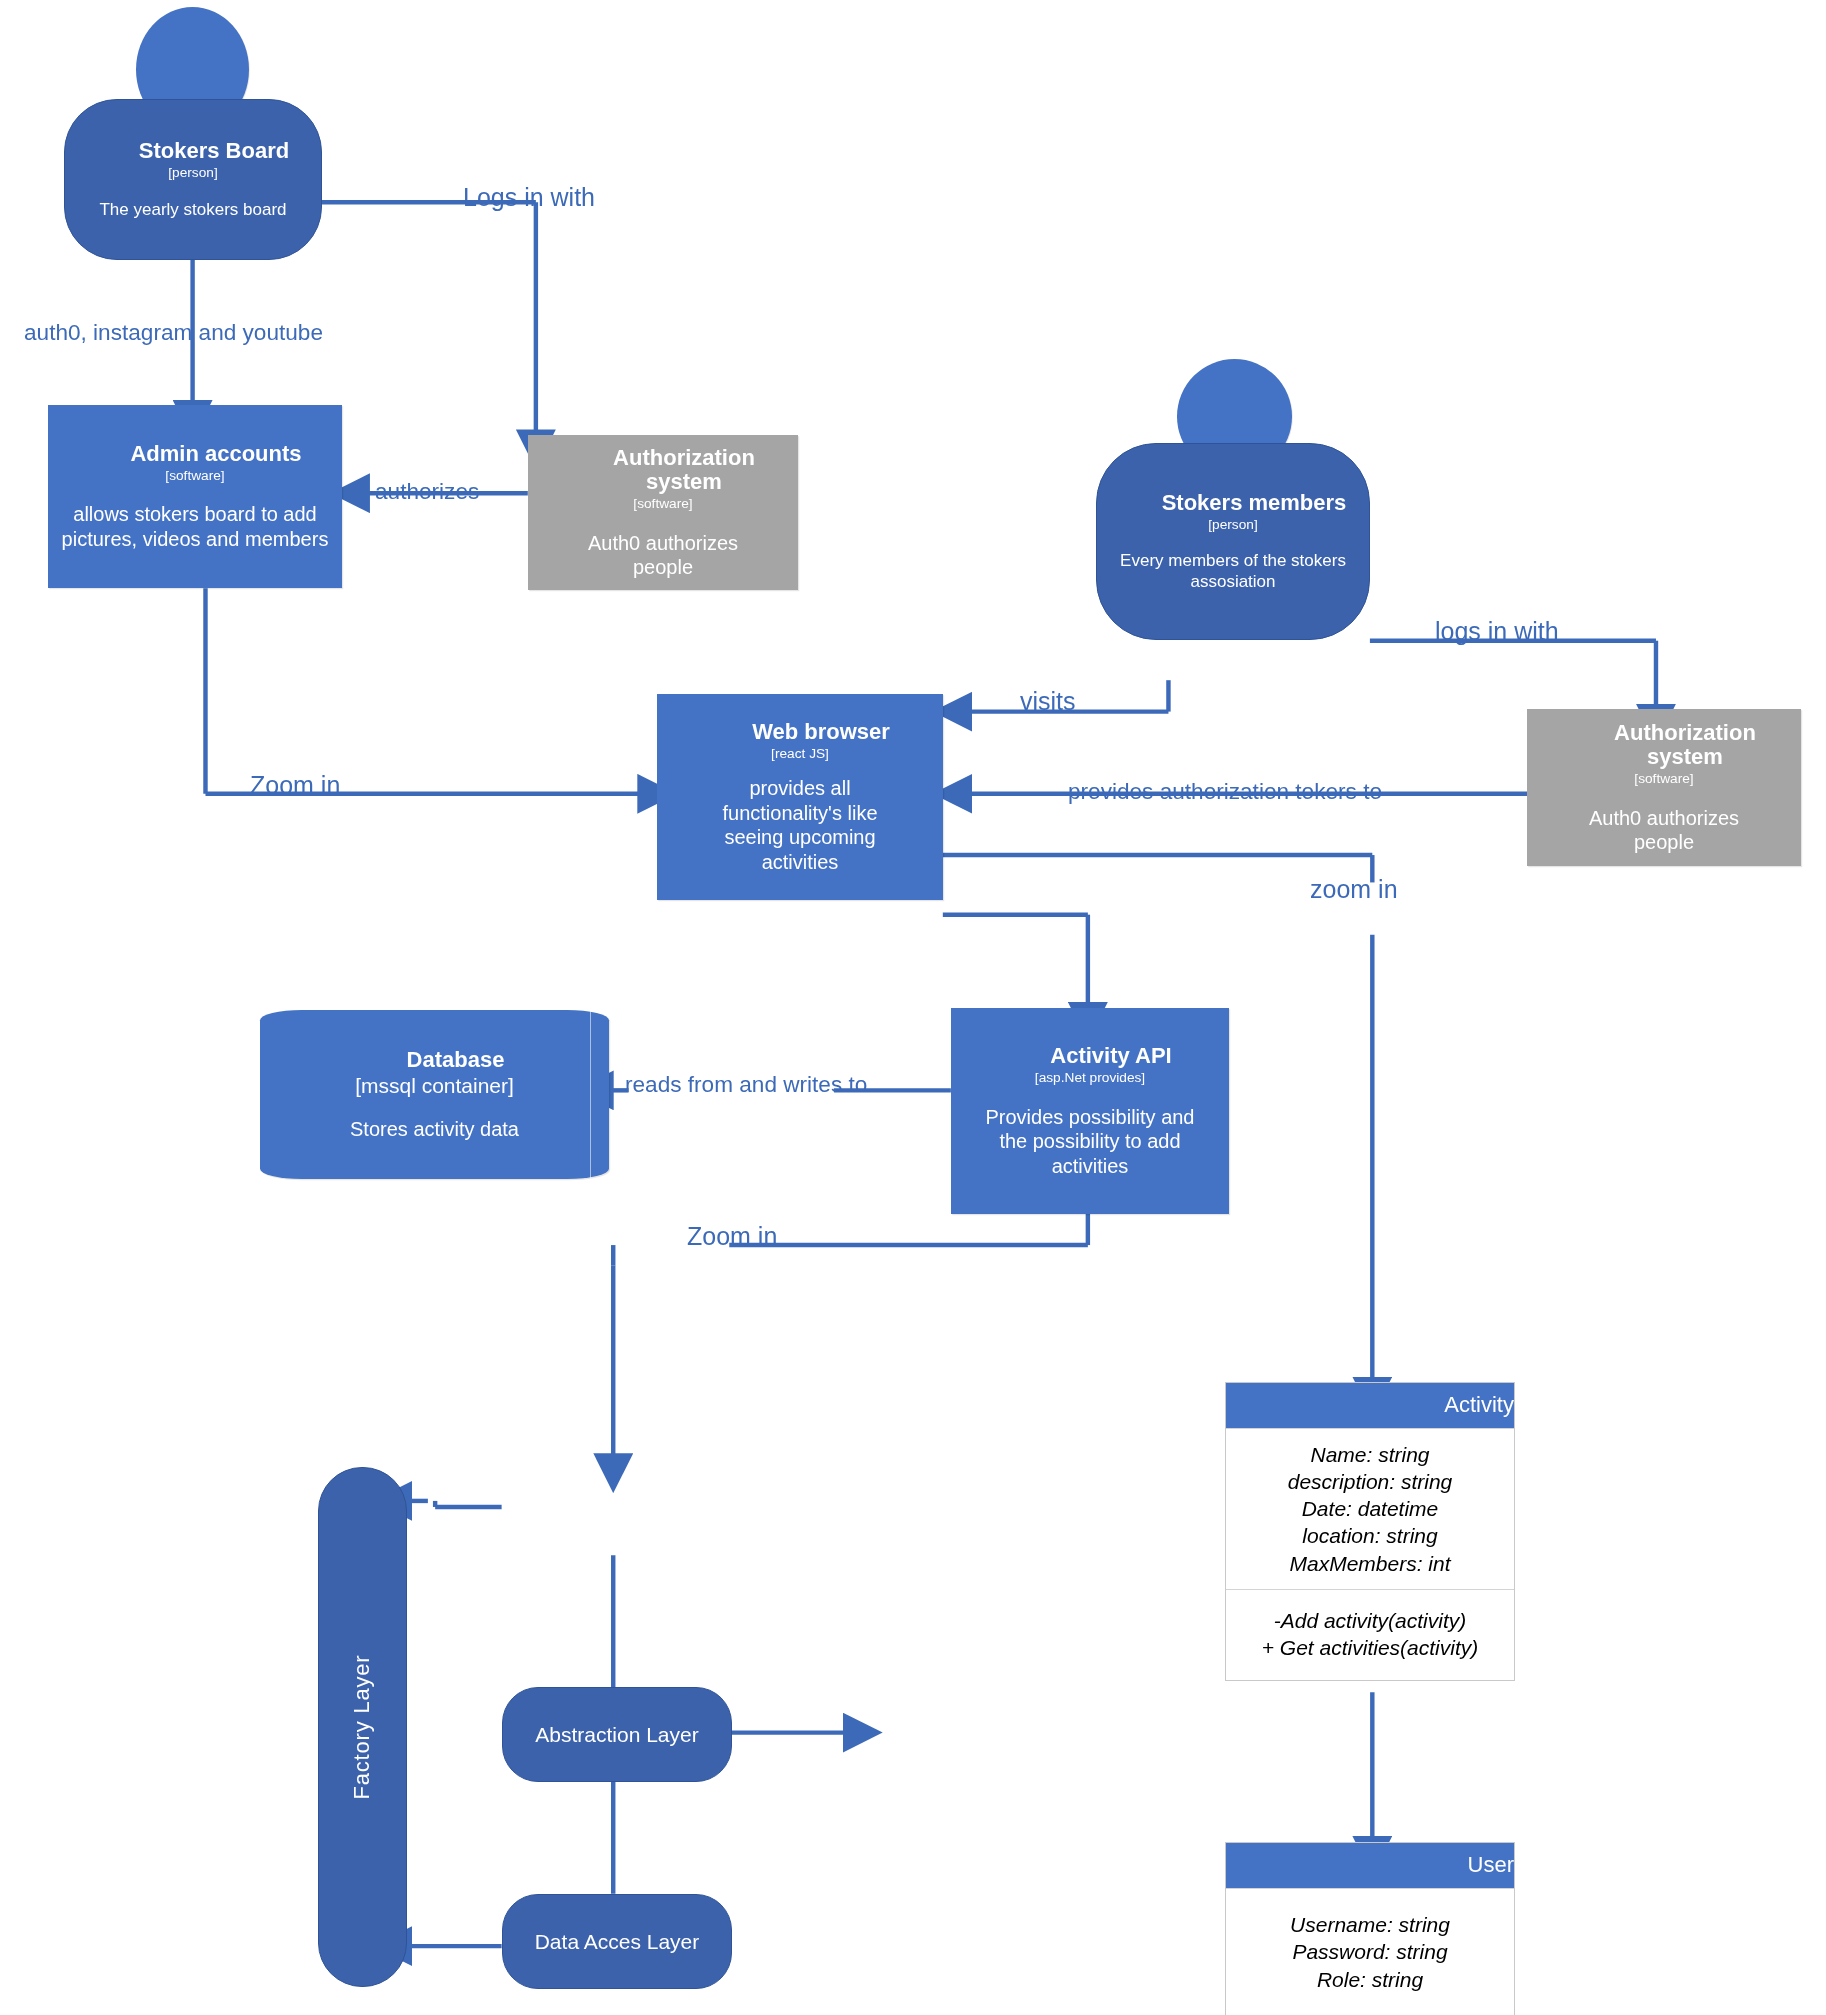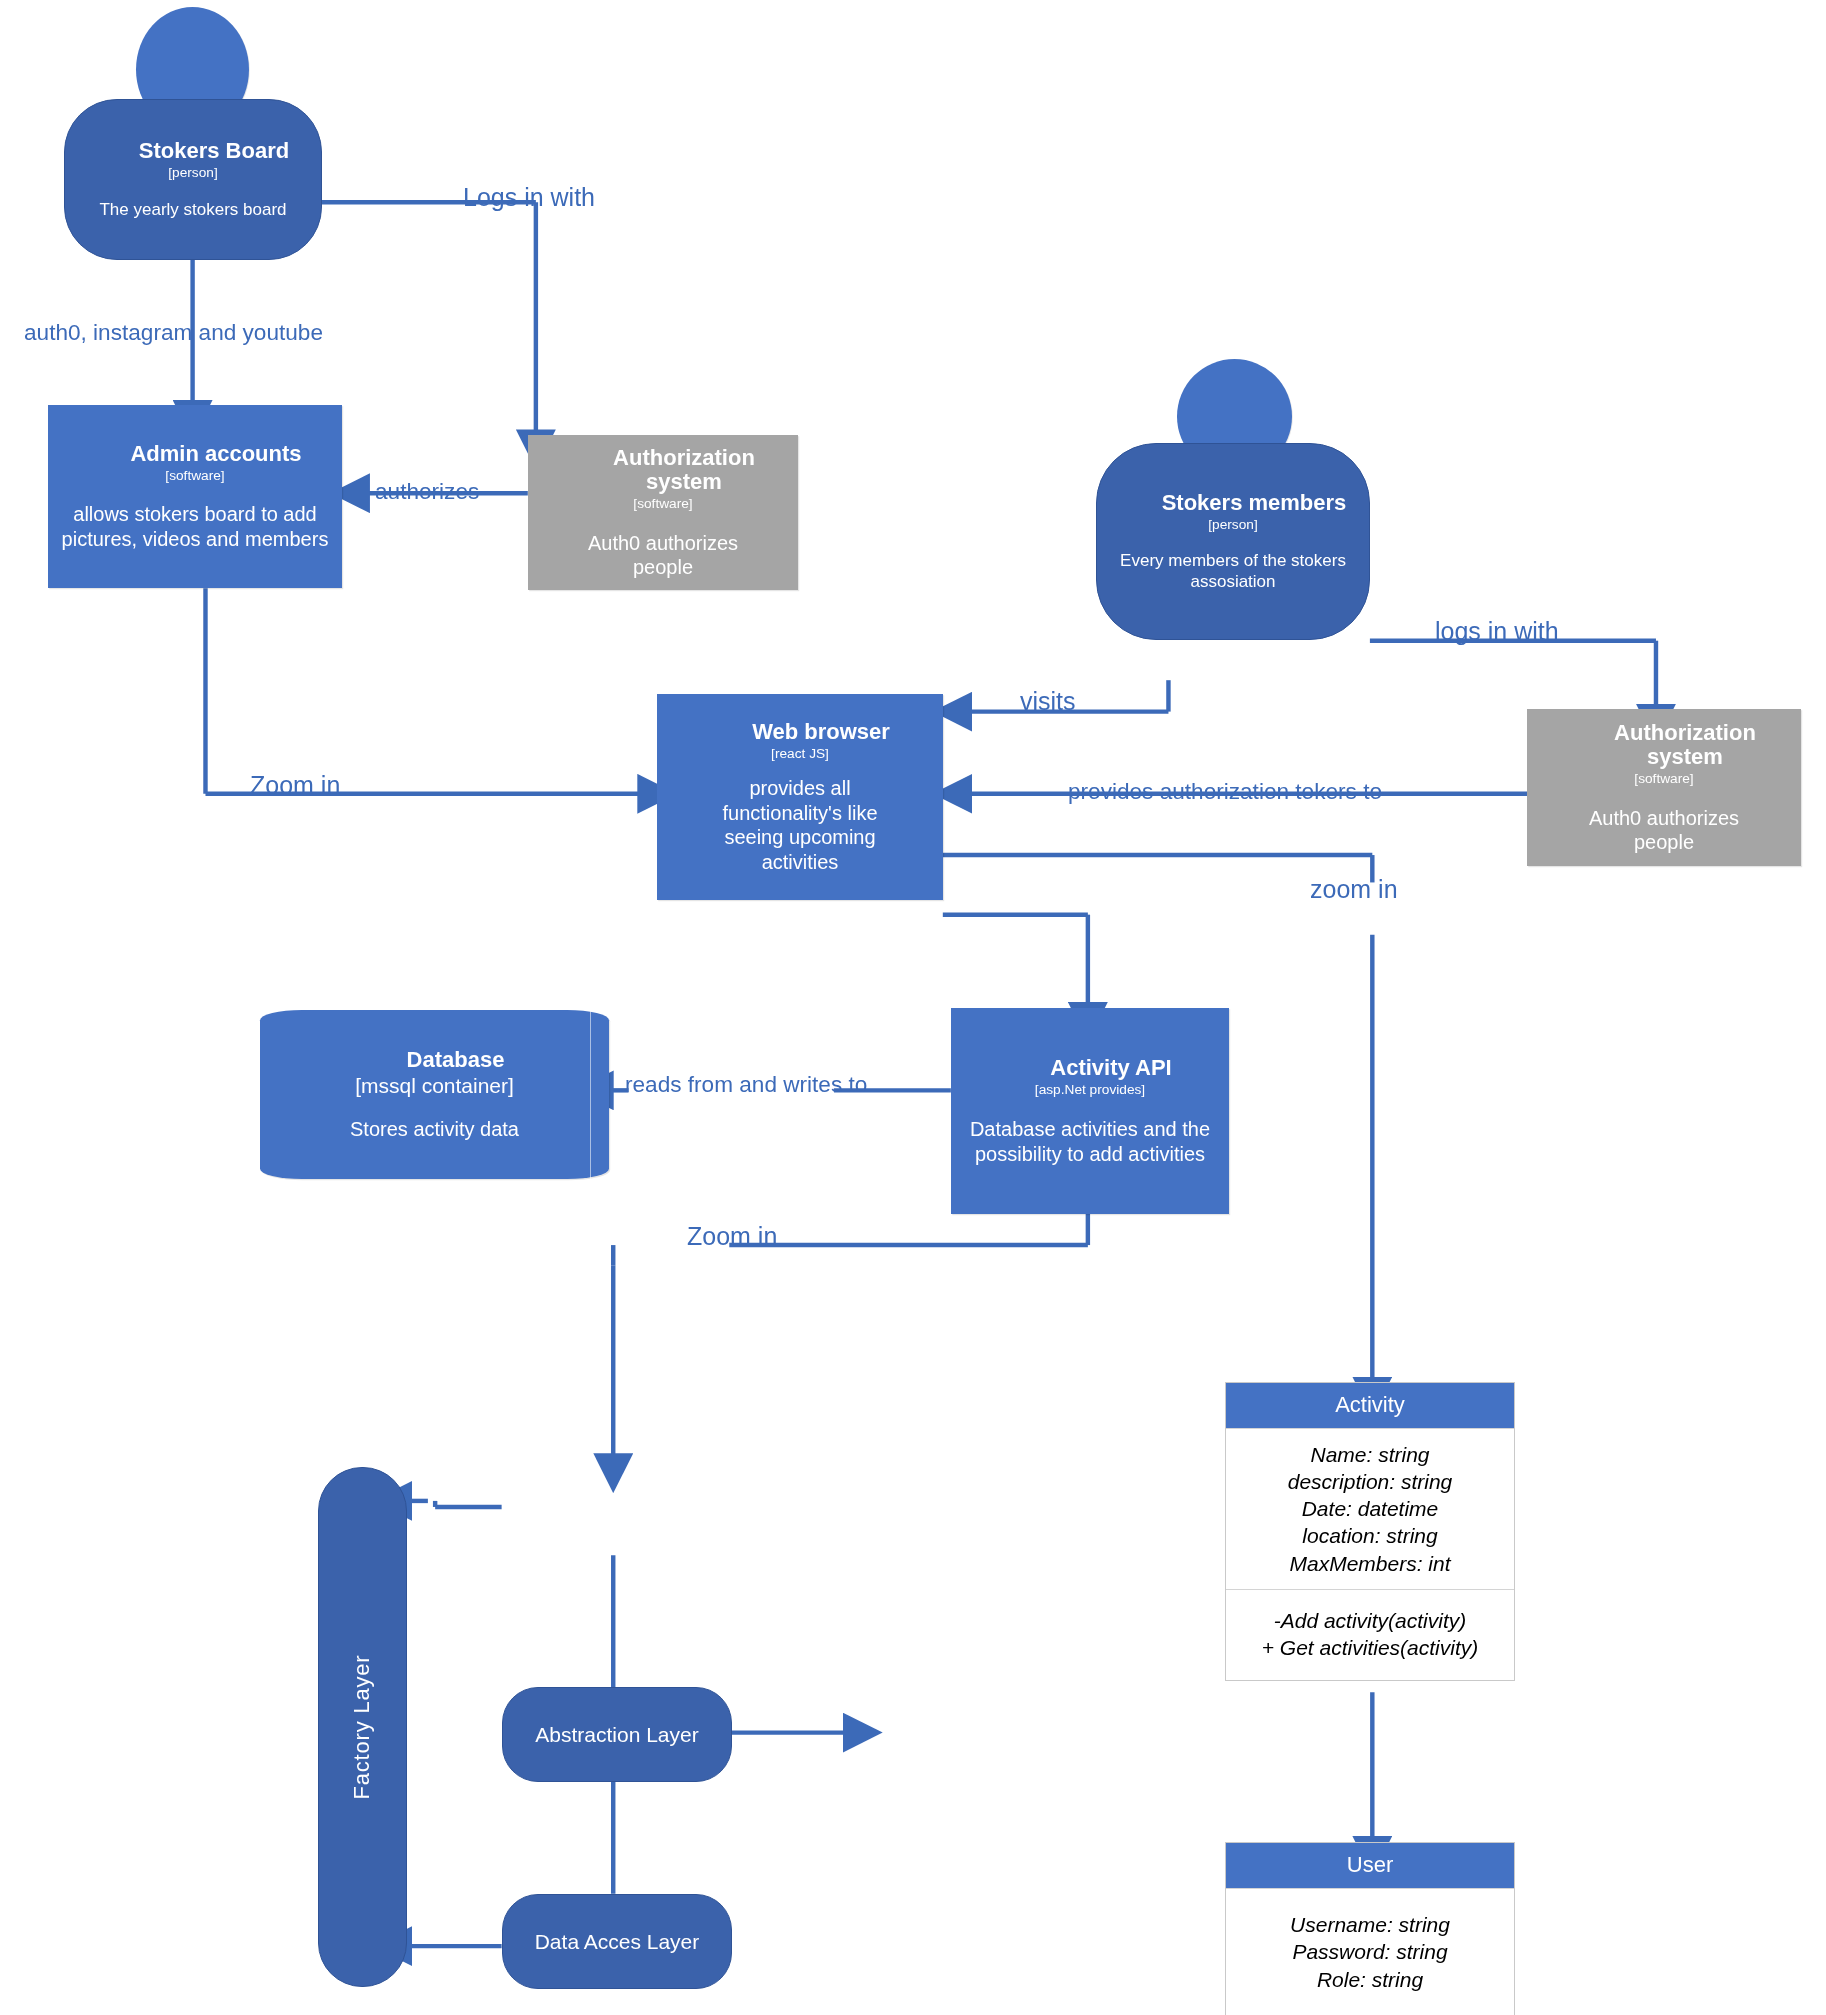--- a/index.html
+++ b/index.html
@@ -40,21 +40,21 @@
 
   
   .pill{position:absolute;background:#3B62AB;border:1.6px solid #2F5396;box-sizing:border-box;
         border-radius:36px;display:flex;align-items:center;justify-content:center;
         color:#fff;font-size:21px;text-align:center;}
   .pill.vert{border-radius:44px;}
   .pill.vert .vtxt{transform:rotate(-90deg);white-space:nowrap;font-size:22px;letter-spacing:0.8px;}
 
   
   .uml{position:absolute;box-sizing:border-box;background:#fff;border:0.8px solid #C9C9C9;}
-  .uml .hdr{background:#4472C4;color:#fff;font-size:22px;text-align:center;
+  .uml .hdr{background:#4472C4;color:#fff;font-size:22px;text-align:right;
         padding:8.9px 0 9.7px;}
   .uml .sec{color:#000;font-size:21px;line-height:1.30;text-align:center;
         padding:12px 4px;border-top:0.8px solid #D4D4D4;font-style:italic;}
   .uml .sec:first-of-type{border-top:none;}
 
   
   .elabel{position:absolute;color:#3C6AB8;white-space:nowrap;}
   .elabel.cond-sm{font-size:22.6px;}
   .elabel.wide{font-size:25px;}
 </style>
@@ -168,21 +168,21 @@
     <div class="txt">
       <div class="n-title">Database</div>
       <div class="n-tech" style="font-size:21px;">[mssql container]</div>
       <div class="n-desc small">Stores activity data</div>
     </div>
   </div>
 
   <div class="node boxblue" style="left:951px;top:1008px;width:278px;height:206px;padding:5.6px 6.4px;">
     <div class="n-title">Activity API</div>
     <div class="n-tech">[asp.Net provides]</div>
-    <div class="n-desc small" style="width:242px;margin-top:19.3px;">Database activities and the possibility to add activities</div>
+    <div class="n-desc small" style="width:242px;margin-top:19.3px;">Provides possibility and the possibility to add activities</div>
   </div>
 
   <div class="pill vert" style="left:318px;top:1467px;width:89px;height:520px;">
     <span class="vtxt">Factory Layer</span>
   </div>
 
 
   <div class="pill" style="left:502px;top:1687px;width:230px;height:95px;">
     <span>Abstraction Layer</span>
   </div>

